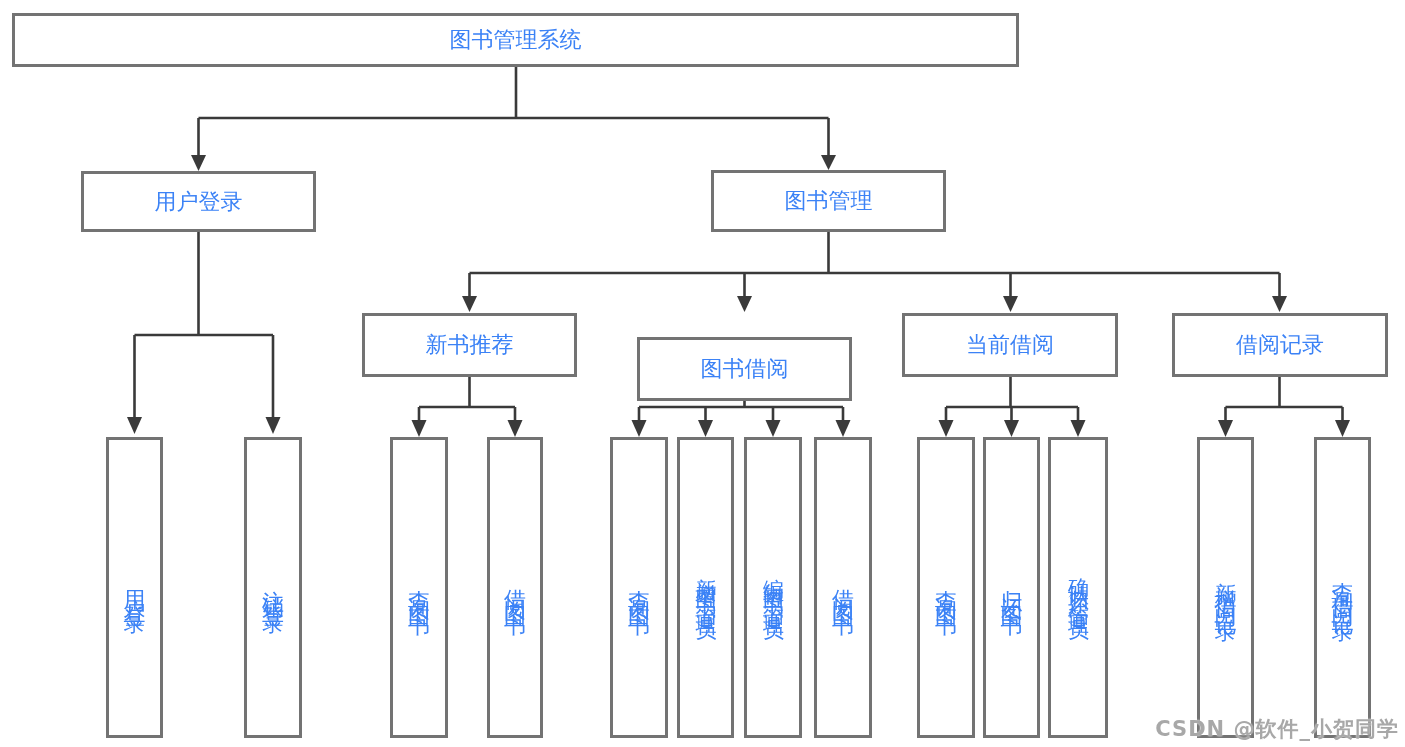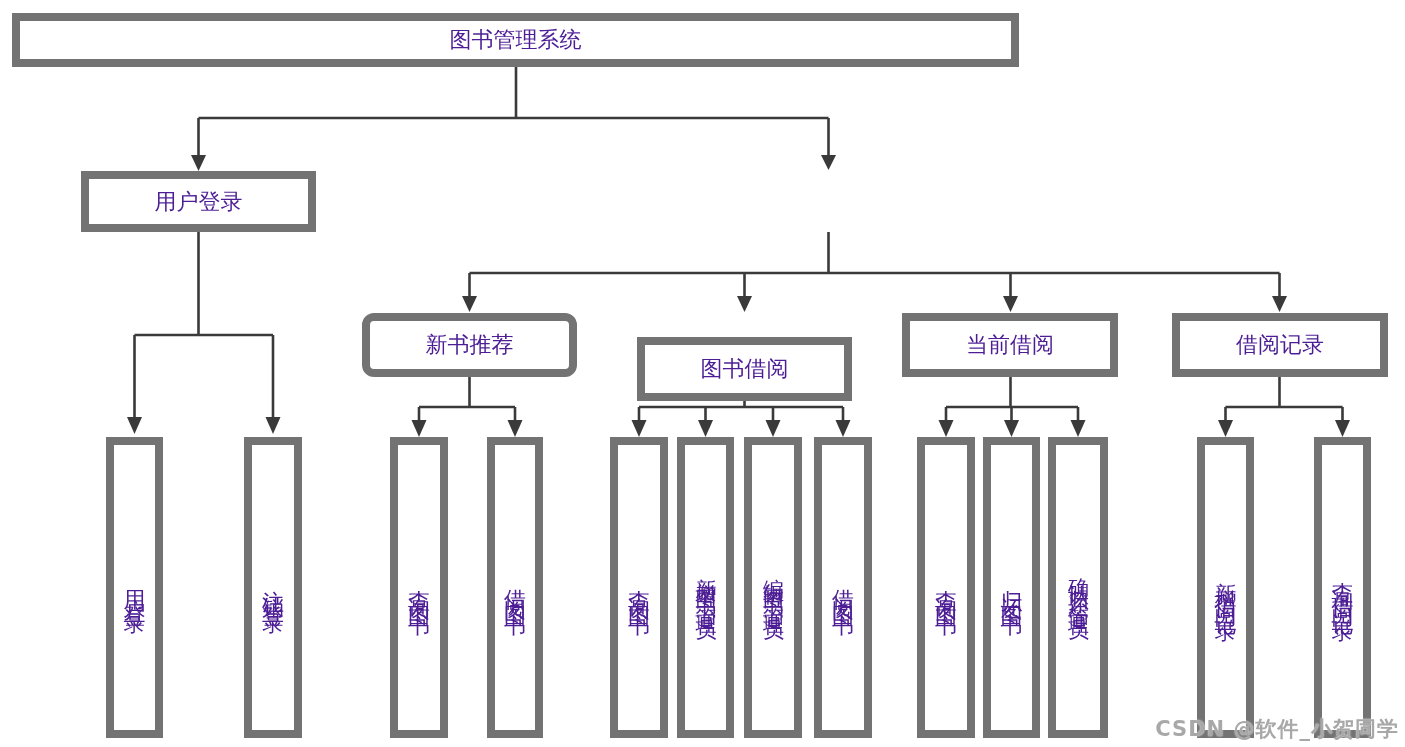--- a/index.html
+++ b/index.html
@@ -10,23 +10,23 @@
     font-family:"DejaVu Sans","Liberation Sans",sans-serif;
     overflow:hidden;
   }
   .connectors{position:absolute;left:0;top:0;z-index:1;}
   .edge{stroke:#3a3a3a;stroke-width:2.6;fill:none;}
   .ah{fill:#3a3a3a;stroke:none;}
   .node{
     position:absolute;
     box-sizing:border-box;
     background:#ffffff;
-    border:8px solid #737373;
+    border:3px solid #737373;
     display:flex;align-items:center;justify-content:center;
-    color:#4c1d95;
+    color:#3b82f6;
     font-size:22px;
     z-index:2;
     text-align:center;
     white-space:nowrap;
   }
   .leaf span{
     writing-mode:vertical-lr;
     text-orientation:mixed;
     letter-spacing:8px;
     line-height:1;
@@ -85,22 +85,25 @@
     <polygon class="ah" points="1335,420 1350,420 1342.5,437"></polygon>
   </svg>
 
   <div class="node" style="left:12px;top:13px;width:1007px;height:54px;">
     <span>图书管理系统</span>
   </div>
 
   <div class="node" style="left:81px;top:171px;width:235px;height:61px;">
     <span>用户登录</span>
   </div>
+  <div class="node" style="left:711px;top:170px;width:235px;height:62px;">
+    <span>图书管理</span>
+  </div>
 
-  <div class="node" style="left:362px;top:313px;width:215px;height:64px;border-radius:12px;">
+  <div class="node" style="left:362px;top:313px;width:215px;height:64px;">
     <span>新书推荐</span>
   </div>
   <div class="node" style="left:637px;top:313px;width:215px;height:64px;margin-top:24px;">
     <span>图书借阅</span>
   </div>
   <div class="node" style="left:902px;top:313px;width:216px;height:64px;">
     <span>当前借阅</span>
   </div>
   <div class="node" style="left:1172px;top:313px;width:216px;height:64px;">
     <span>借阅记录</span>

